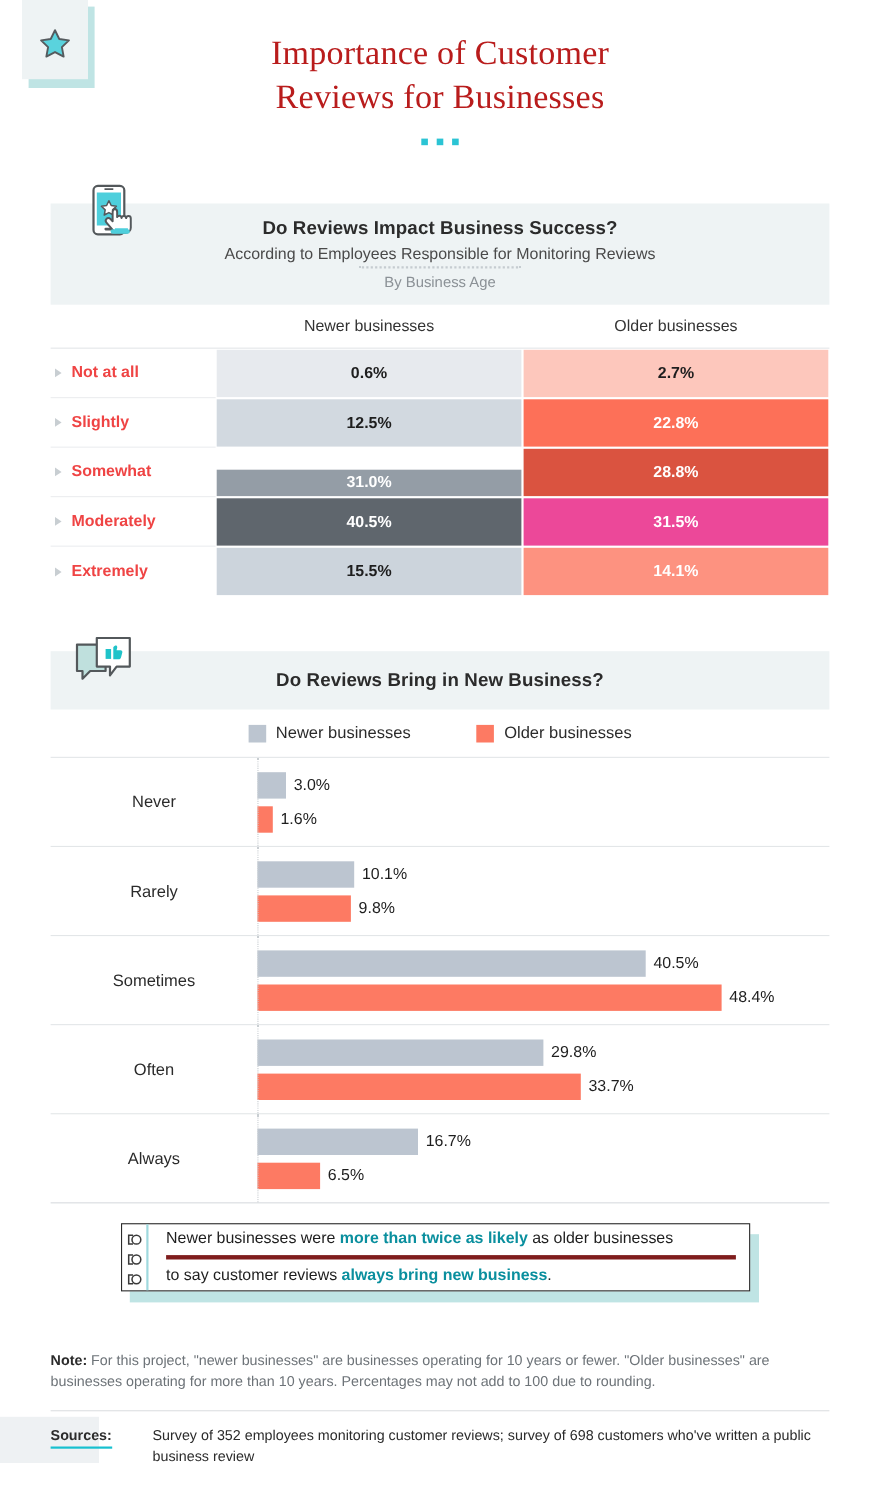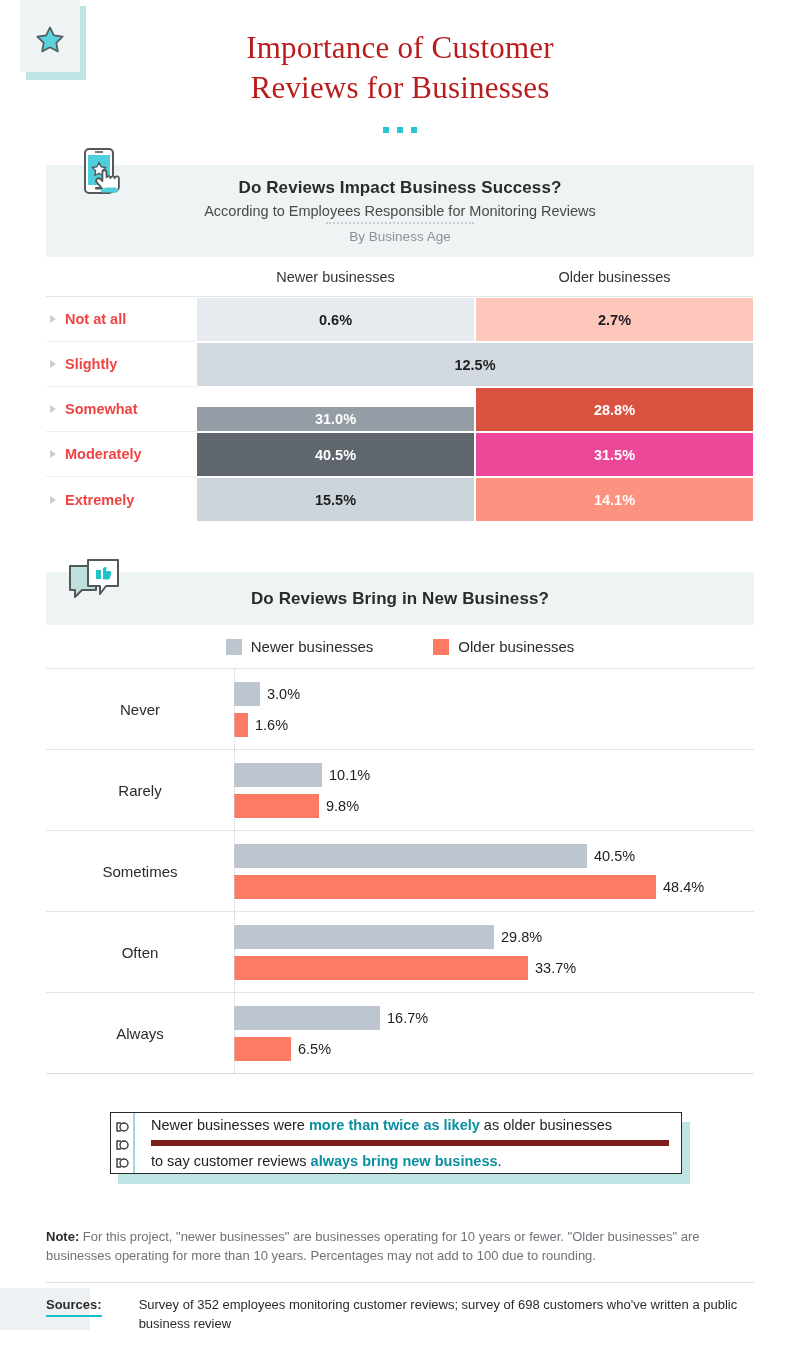--- a/index.html
+++ b/index.html
@@ -34,21 +34,21 @@
   .dots { position: absolute; left: 0; top: 120px; width: 800px; text-align: center; }
   .dots span {
     display: inline-block; width: 6px; height: 6px;
     background: #2bc4d4; margin: 0 4px; vertical-align: middle;
   }
 
   
   .panel { position: absolute; left: 46px; width: 708px; }
   .panel-head {
     background: #eef3f4; height: 92px; position: relative;
-    display: flex; flex-direction: column; align-items: center; justify-content: center;
+    display: flex; flex-direction: column; align-items: center; justify-content: center; margin-top: 20px;
   }
   .panel-head.short { height: 53px; }
   .panel-head h2 {
     font-size: 17px; font-weight: bold; color: #2b2b2b; letter-spacing: .1px;
   }
   .panel-head .sub { font-size: 14.5px; color: #4a4a4a; margin-top: 5px; }
   .panel-head .sub2 { font-size: 13.5px; color: #8b9196; margin-top: 10px; position: relative; }
   .panel-head .sub2::before {
     content: ""; position: absolute; left: 50%; transform: translateX(-50%);
     top: -7px; width: 148px; height: 0;
@@ -120,21 +120,21 @@
   .callout .spine {
     position: absolute; left: 22px; top: 0; bottom: 0; width: 2px; background: #9fd9de;
   }
   .rings { position: absolute; left: 2px; top: 6px; }
   .callout .lines {
     position: absolute; left: 40px; right: 12px; top: 0; bottom: 0;
     display: flex; flex-direction: column; justify-content: center;
   }
   .callout .l1 {
     font-size: 14.5px; color: #1e1e1e; padding-bottom: 7px;
-    border-bottom: 6px solid #7f1d1d;
+    border-bottom: 4px solid #7f1d1d;
   }
   .callout .l2 { font-size: 14.5px; color: #1e1e1e; padding-top: 7px; }
   .hl { color: #0a8f9e; font-weight: bold; }
 
   
   .note {
     position: absolute; left: 46px; top: 1228px; width: 708px;
     font-size: 13px; line-height: 1.45; color: #6d7378;
   }
   .note b { color: #2b2b2b; }
@@ -209,20 +209,21 @@
         </div>
         <div class="cell" style="background: rgb(231, 234, 238); color: rgb(30, 30, 30);">0.6%</div>
         <div class="cell" style="background: rgb(253, 199, 188); color: rgb(30, 30, 30);">2.7%</div>
       </div>
       <div class="heat-row">
         <div class="lbl">
           <span class="tri"></span>
           <span>Slightly</span>
         </div>
         <div class="cell" style="background: rgb(210, 217, 224); color: rgb(30, 30, 30);">12.5%</div>
+        <div class="cell" style="background: rgb(253, 112, 88); color: rgb(255, 255, 255);">22.8%</div>
       </div>
       <div class="heat-row">
         <div class="lbl">
           <span class="tri"></span>
           <span>Somewhat</span>
         </div>
         <div class="cell" style="background: rgb(148, 157, 166); color: rgb(255, 255, 255); margin-top: 20px;">31.0%</div>
         <div class="cell" style="background: rgb(218, 83, 64); color: rgb(255, 255, 255);">28.8%</div>
       </div>
       <div class="heat-row">

